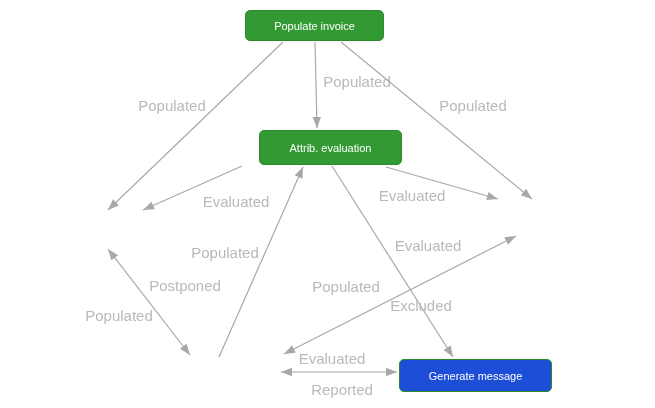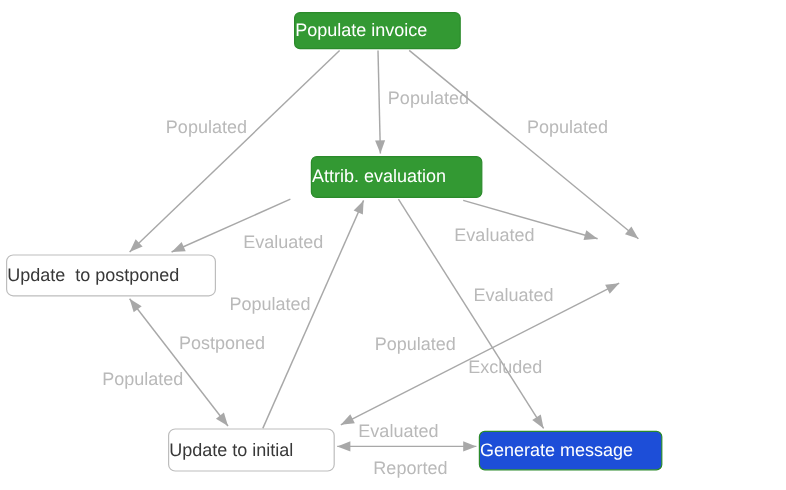--- a/index.html
+++ b/index.html
@@ -10,23 +10,23 @@
     overflow:hidden;
     position:relative;
   }
   .canvas{position:absolute;left:0;top:0;width:655px;height:408px;}
   #edge-layer{position:absolute;left:0;top:0;}
   #edge-layer text{font-family:"Liberation Sans", sans-serif;}
   #node-layer{position:absolute;left:0;top:0;width:100%;height:100%;pointer-events:none;}
   .node{
     position:absolute;
     box-sizing:border-box;
-    display:flex;align-items:center;
+    display:flex;align-items:center;justify-content:center;
     border-radius:5px;
-    font-size:15px;
+    font-size:11px;
     pointer-events:auto;
     border:1px solid transparent;
   }
   .node.state{border-radius:6px;}
   .node span{white-space:pre;}
 </style>
 </head>
 <body>
 
 <div class="canvas">
@@ -88,23 +88,17 @@
         <text x="342" y="395" fill="#b9b9b9" text-anchor="middle" font-size="15">Reported</text>
       </g>
     </svg>
   <div id="node-layer">
       <div class="node action" style="left: 245px; top: 10px; width: 139px; height: 31px; background: rgb(51, 153, 51); border-color: rgb(43, 138, 43); color: rgb(255, 255, 255);">
         <span>Populate invoice</span>
       </div>
       <div class="node action" style="left: 247px; top: 130px; width: 143px; height: 35px; background: rgb(51, 153, 51); border-color: rgb(43, 138, 43); color: rgb(255, 255, 255); margin-left: 12px;">
         <span>Attrib. evaluation</span>
       </div>
-      <div class="node state" style="left: 5px; top: 212px; width: 175px; height: 35px; background: rgb(255, 255, 255); border-color: rgb(189, 189, 189); color: rgb(56, 56, 56);">
-        <span>Update  to postponed</span>
-      </div>
-      <div class="node state" style="left: 140px; top: 357px; width: 139px; height: 36px; background: rgb(255, 255, 255); border-color: rgb(189, 189, 189); color: rgb(56, 56, 56);">
-        <span>Update to initial</span>
-      </div>
       <div class="node action" style="left: 399px; top: 359px; width: 153px; height: 33px; background: #1d4ed8; border-color: rgb(43, 138, 43); color: rgb(255, 255, 255);">
         <span>Generate message</span>
       </div>
     </div>
 </div>
 
 </body></html>

